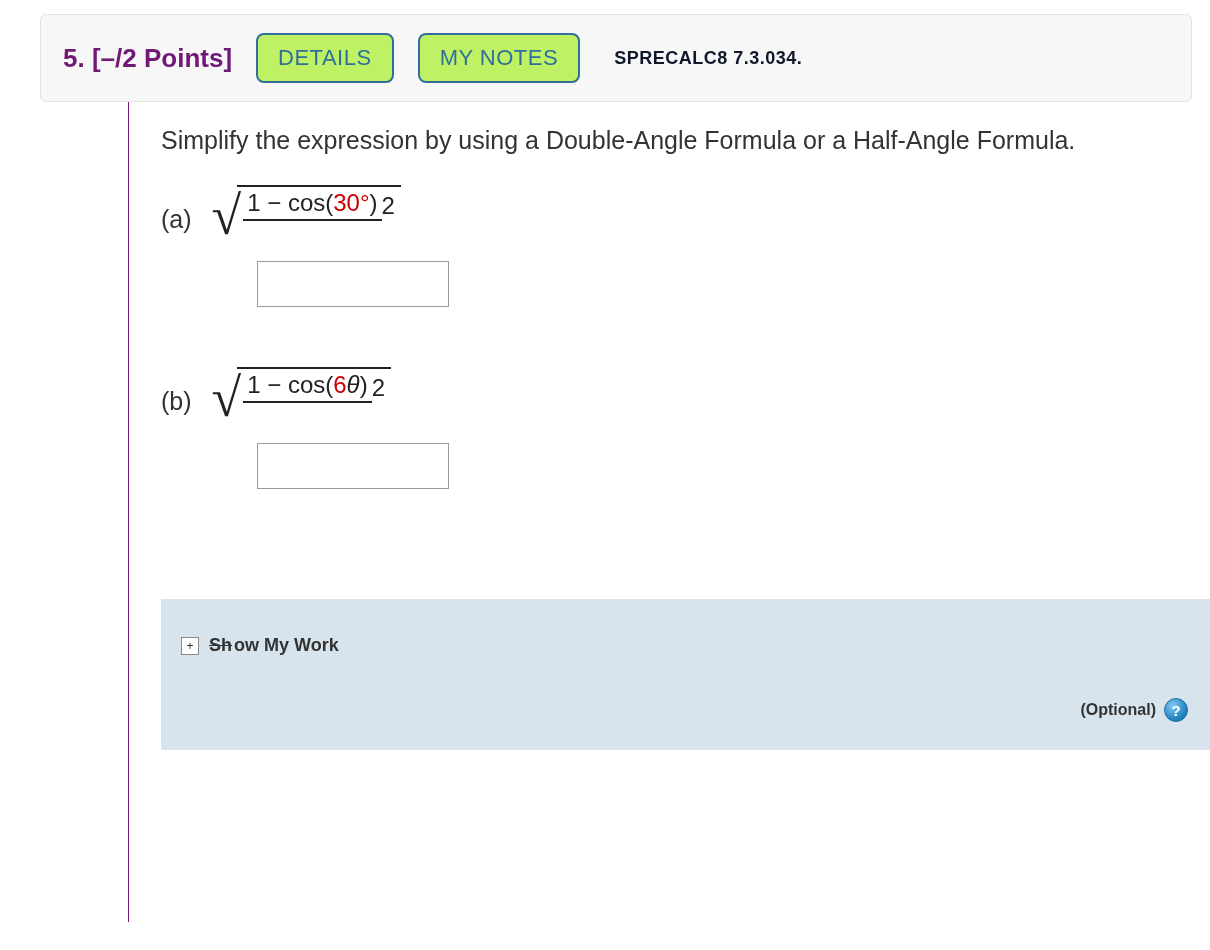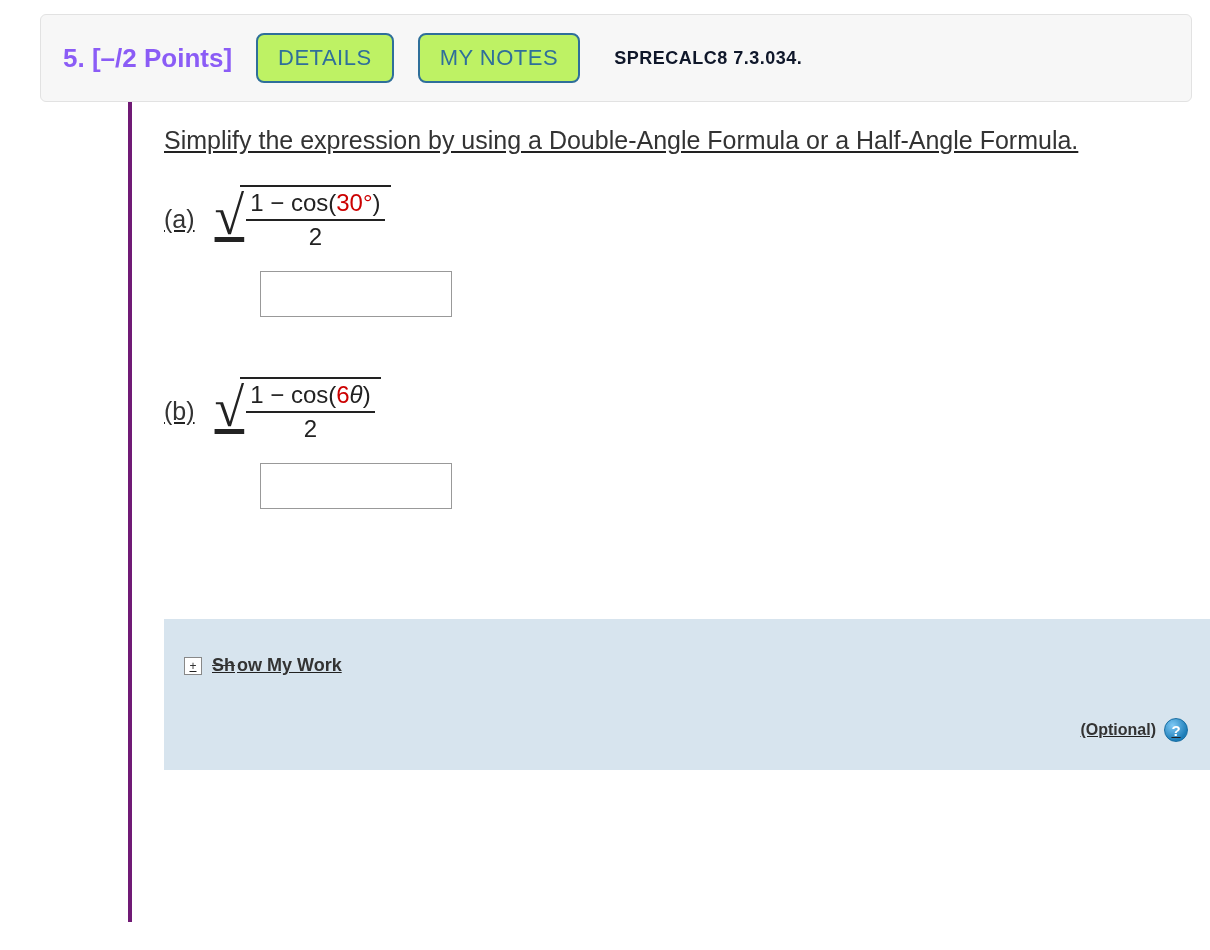--- a/index.html
+++ b/index.html
@@ -17,21 +17,21 @@
     border-radius: 6px;
     margin: 14px 18px 0 40px;
     padding: 18px 22px;
     display: flex;
     align-items: center;
     gap: 24px;
   }
   .qnum-points {
     font-weight: 700;
     font-size: 26px;
-    color: #8b5cf6;
+    color: #701a75;
     white-space: nowrap;
   }
   .btn {
     border: 2px solid #2f6f9a;
     border-radius: 8px;
     padding: 10px 20px;
     font-size: 22px;
     color: #2f6f9a;
     background: #bef264;
     cursor: pointer;
@@ -40,24 +40,23 @@
   }
   .source-ref {
     font-weight: 700;
     font-size: 18px;
     color: #0f172a;
     margin-left: 10px;
     letter-spacing: 0.5px;
   }
   .content-wrap {
     margin-left: 128px;
-    border-left: 4px solid #701a75;
+    border-left: 1px solid #701a75;
     padding: 24px 0 0 32px;
     min-height: 820px;
-    text-decoration: underline;
   }
   .instruction {
     font-size: 25px;
     color: #333;
     margin-bottom: 30px;
     font-family: Verdana, Geneva, sans-serif;
   }
   .part {
     display: flex;
     align-items: flex-start;
@@ -84,21 +83,21 @@
     margin-right: -4px;
     font-family: "Times New Roman", serif;
   }
   .radicand {
     border-top: 2px solid #222;
     display: inline-block;
     padding: 2px 6px 0 6px;
   }
   .frac {
     display: inline-flex;
-    flex-direction: column;
+    flex-direction: row;
     align-items: center;
     vertical-align: middle;
   }
   .frac .num {
     border-bottom: 2px solid #222;
     padding: 0 4px 2px 4px;
     white-space: nowrap;
   }
   .frac .den {
     padding-top: 2px;

